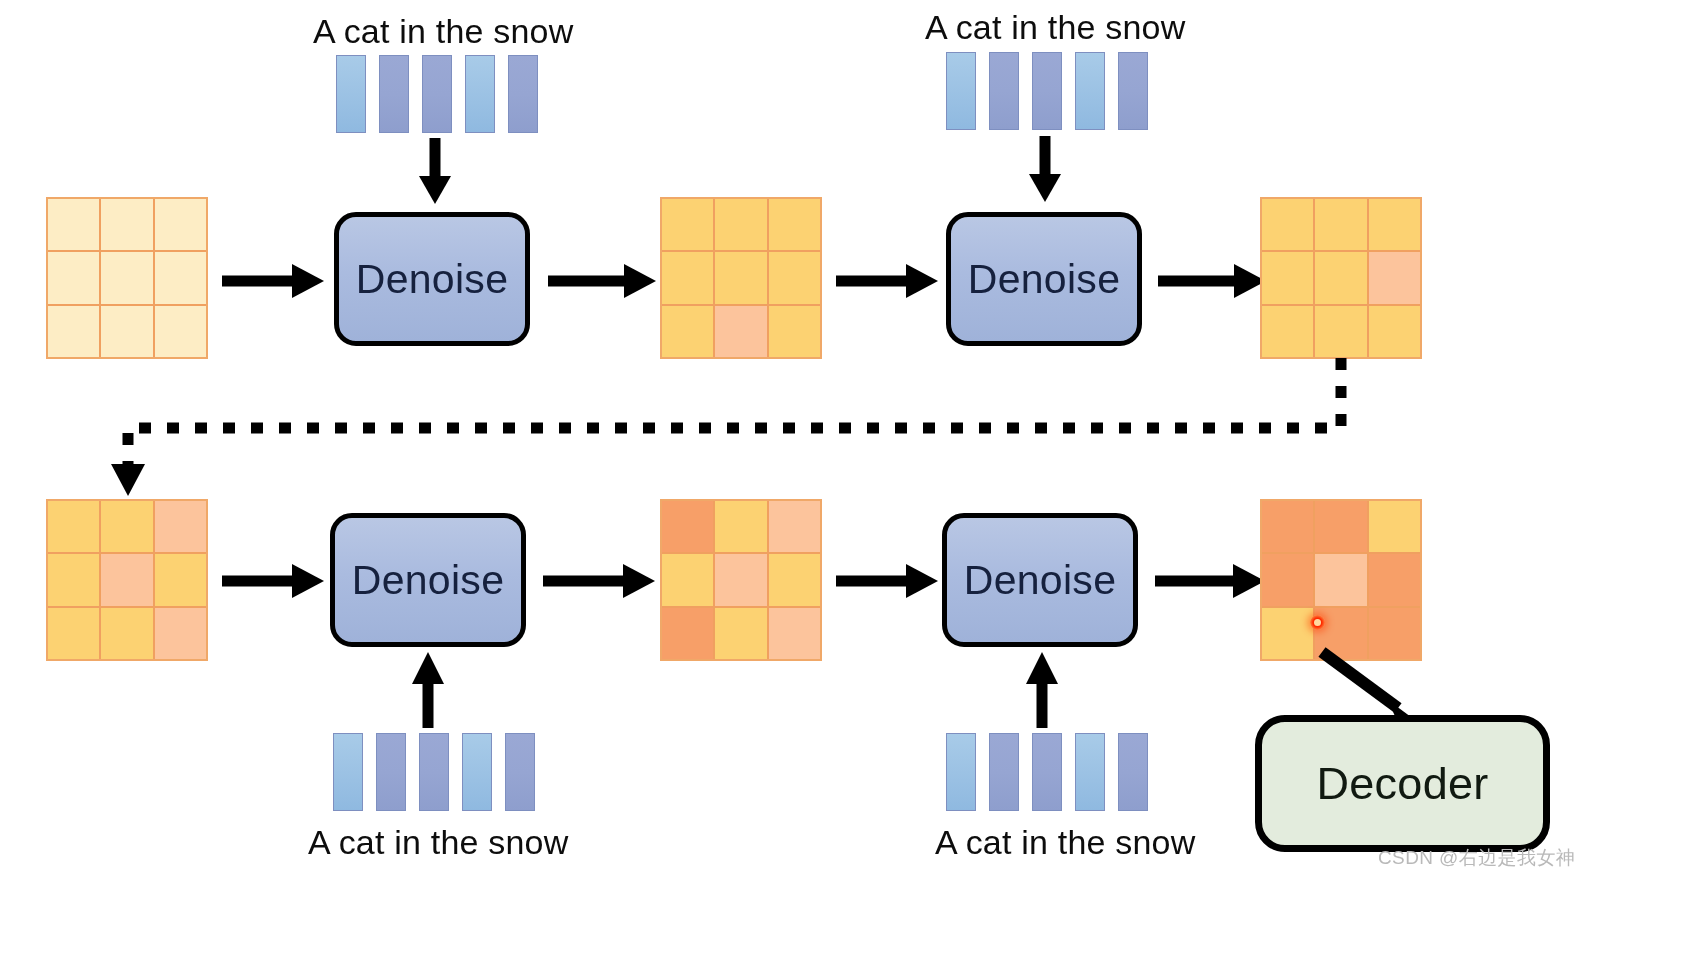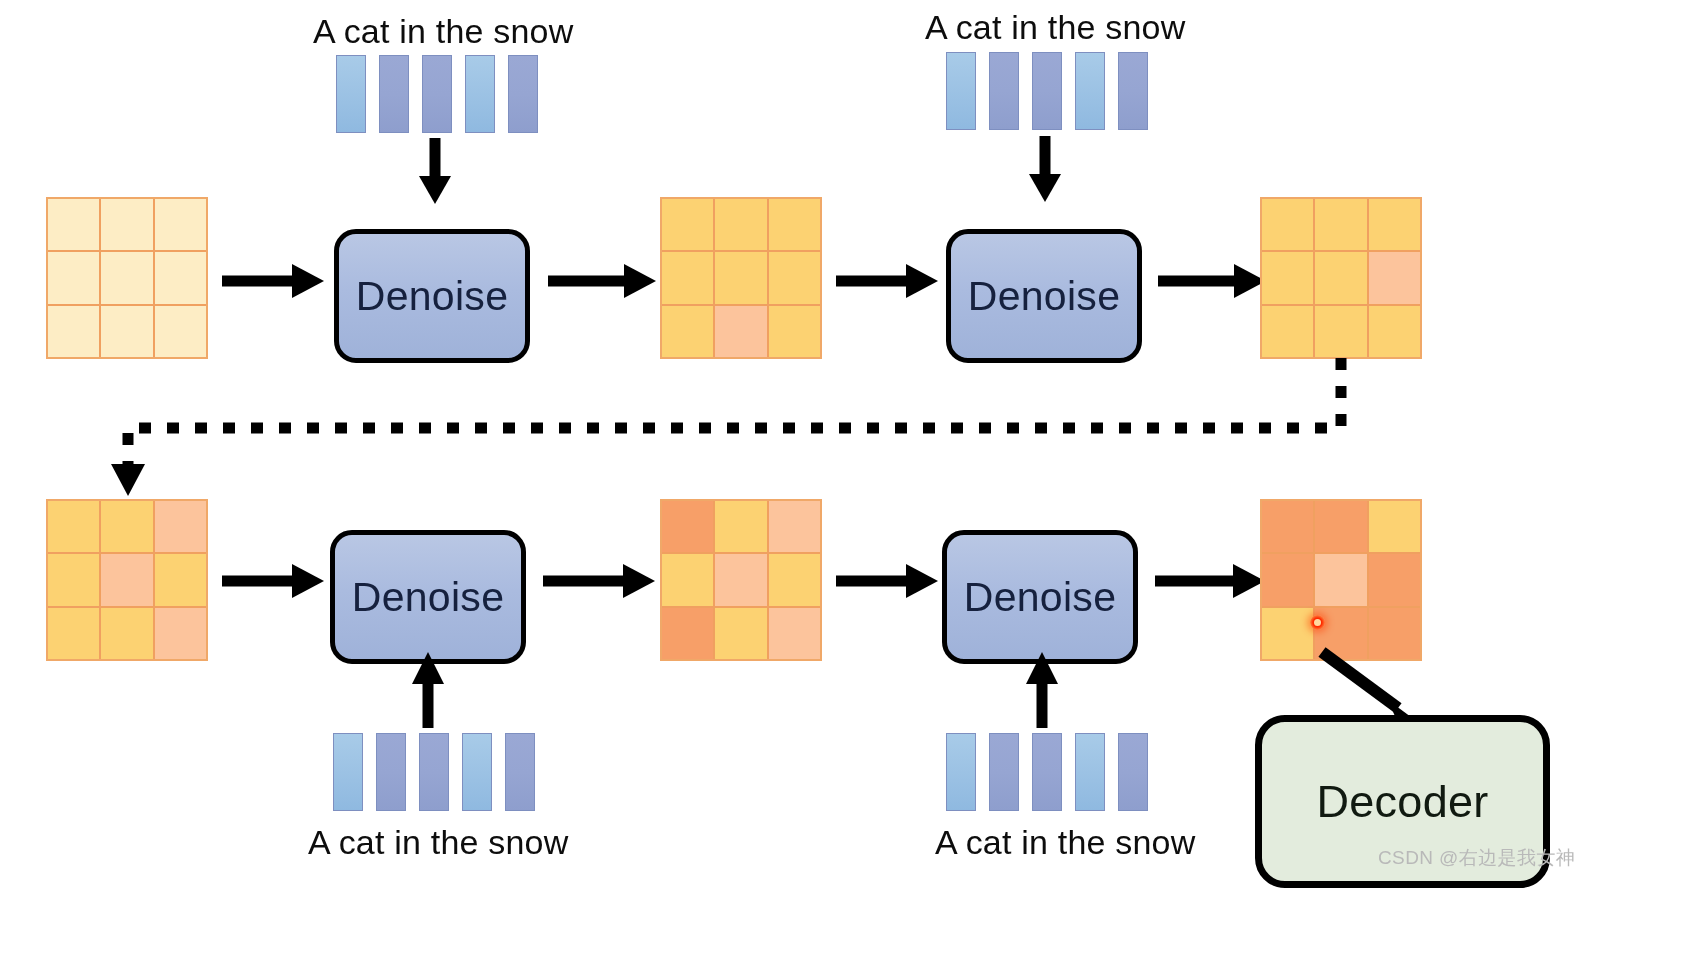--- a/index.html
+++ b/index.html
@@ -50,21 +50,20 @@
     box-sizing:border-box;
     border:5px solid #000000;
     border-radius:22px;
     display:flex;align-items:center;justify-content:center;
     color:#16213e;
     font-size:41px;
     letter-spacing:0.3px;
   }
   .denoise{
     background:linear-gradient(180deg,#b9c7e4 0%,#aabbdf 45%,#9fb2d9 100%);
-    margin-top:17px;
   }
   .decoder{
     background:#e3ecdd;
     font-size:45px;
     border-width:7px;
     border-radius:30px;
     color:#111a11;
   }
 
   
@@ -323,19 +322,19 @@
     <span class="hole"></span>
   </div>
 
   <div class="arrow" style="left:1318px;top:648px;">
     <svg width="130" height="92" viewBox="0 0 130 92">
       <path d="M4 4 L80 60" stroke="#000" stroke-width="12" fill="none"></path>
       <path d="M112 83 L70 52 L82 80 Z" fill="#000"></path>
     </svg>
   </div>
 
-  <div class="procbox decoder" style="left:1255px;top:715px;width:295px;height:173px;">
+  <div class="procbox decoder" style="left:1255px;top:715px;width:295px;height:137px;">
     <span>Decoder</span>
   </div>
 
   <div class="watermark" style="left:1378px;top:845px;">CSDN @右边是我女神</div>
 
 </div>
 
 </body></html>

